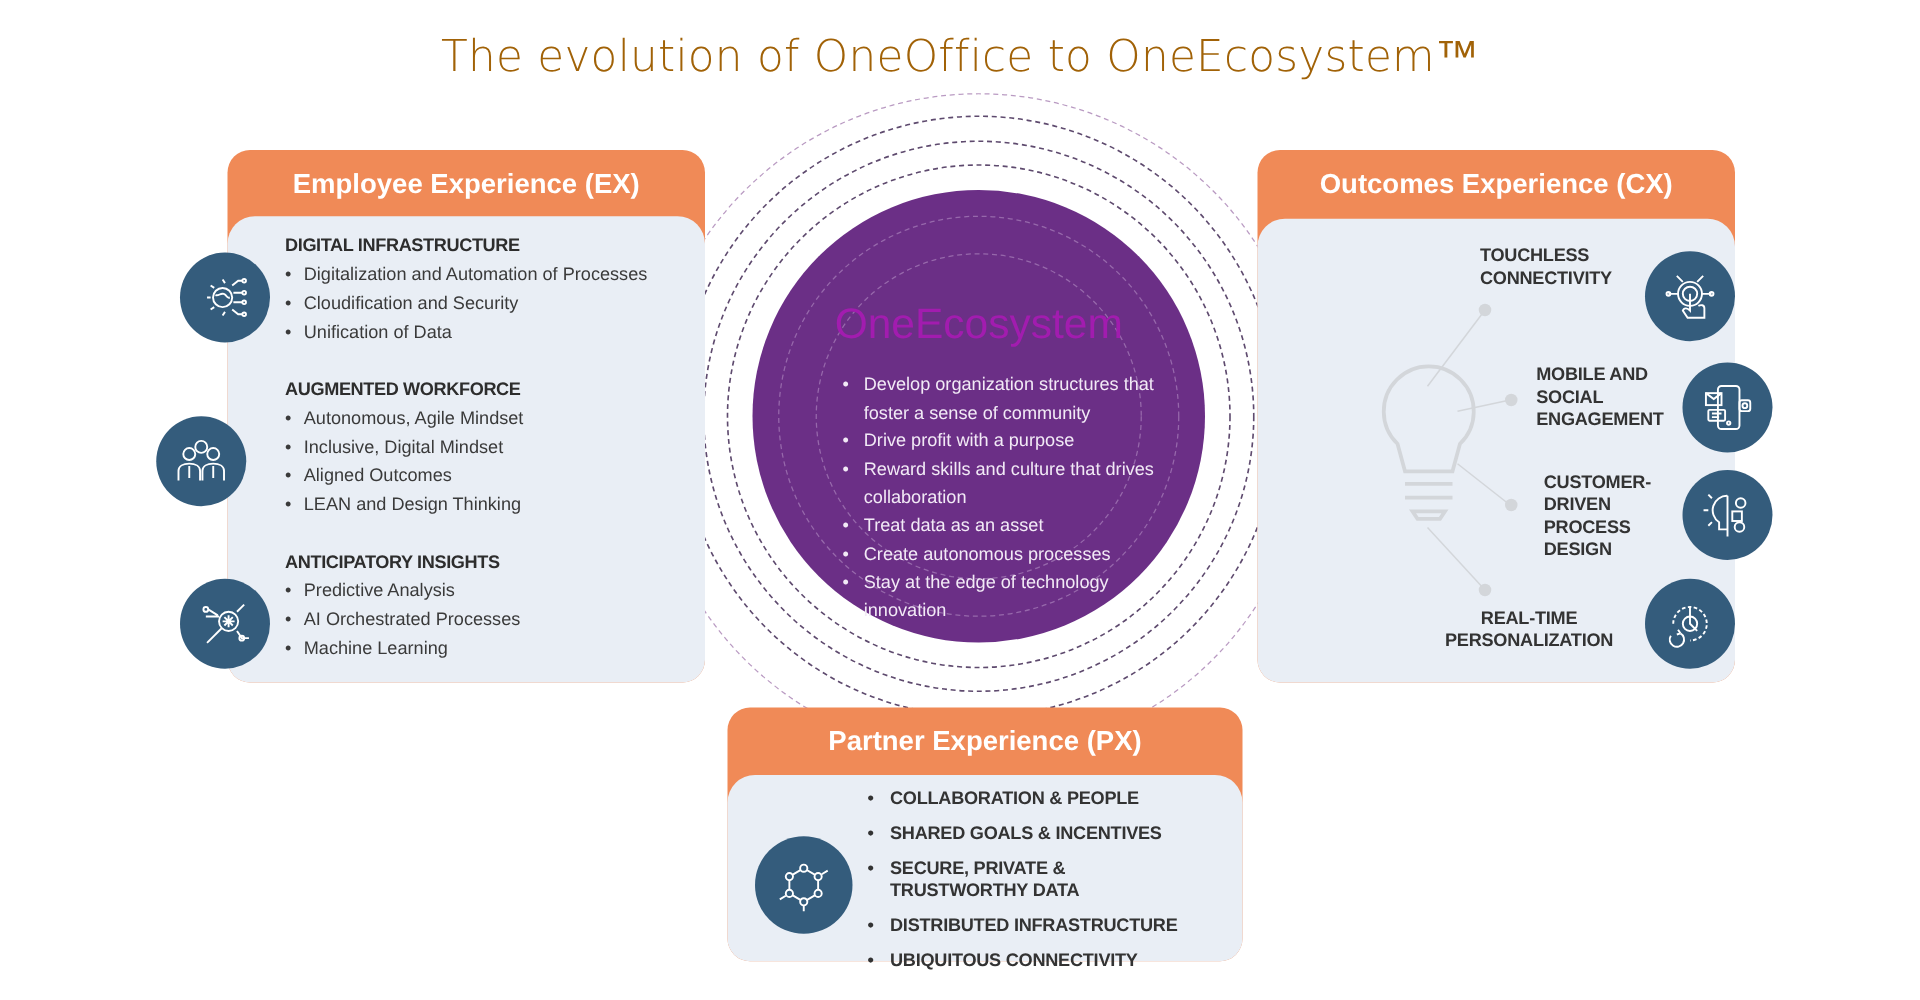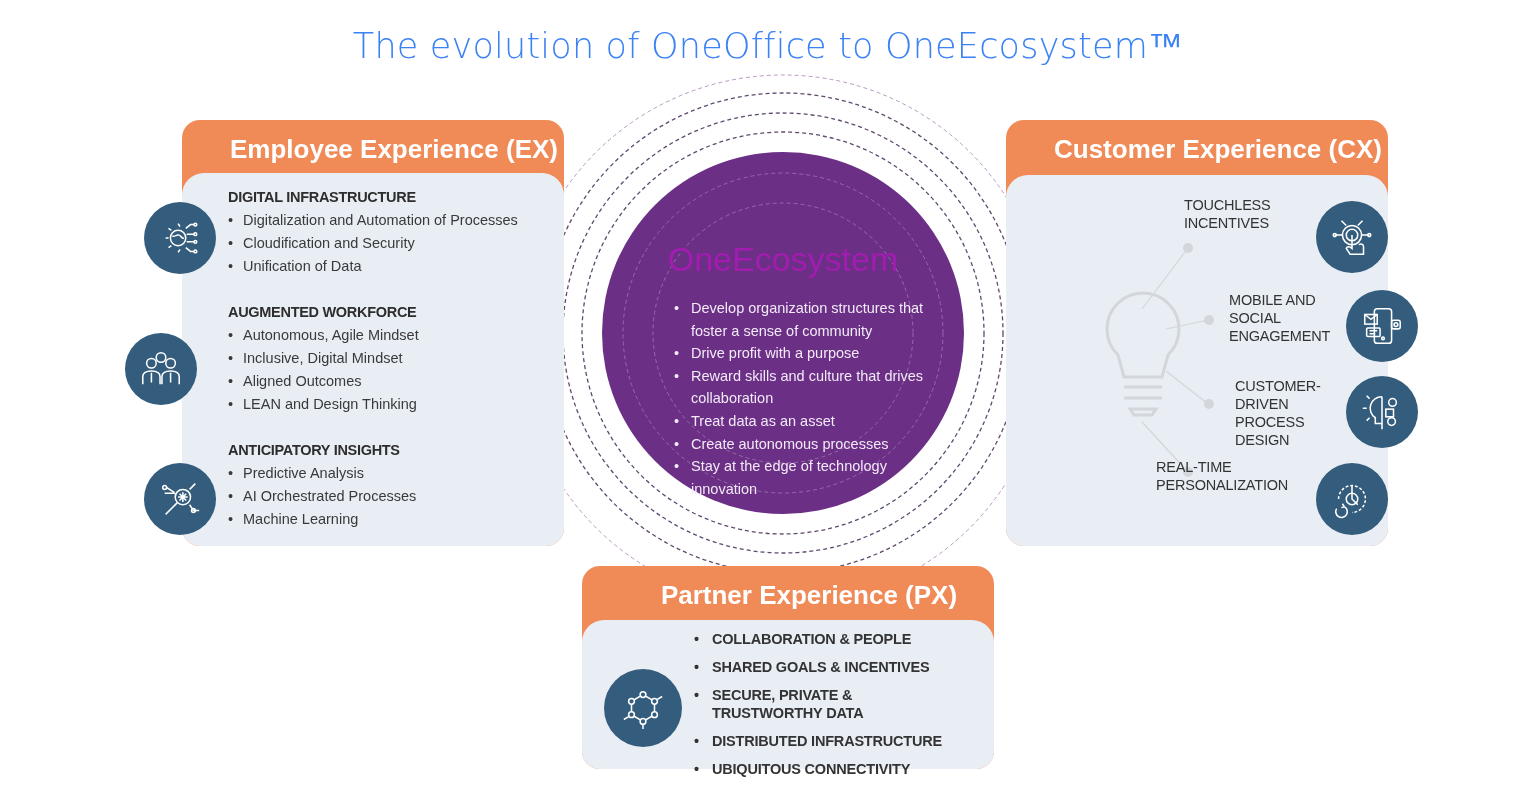--- a/index.html
+++ b/index.html
@@ -1,19 +1,19 @@
 <!DOCTYPE html>
 <html><head>
 <meta charset="utf-8">
 <style>
   html,body{margin:0;padding:0;}
   body{width:1536px;height:800px;background:#ffffff;position:relative;overflow:hidden;font-family:"Liberation Sans",sans-serif;}
-  .title{position:absolute;left:0;top:26px;width:1536px;text-align:center;color:#3b82f6;font-size:35px;font-family:"DejaVu Sans",sans-serif;font-weight:300;letter-spacing:0.2px;}
+  .title{position:absolute;left:0;top:26px;width:1536px;text-align:center;color:#a16207;font-size:35px;font-family:"DejaVu Sans",sans-serif;font-weight:300;letter-spacing:0.2px;}
   .card{position:absolute;border-radius:18px;background:#f08a57;}
-  .card-head{position:absolute;left:0;top:0;width:100%;text-align:center;color:#fff;font-weight:bold;font-size:26px;margin-left:21px;}
+  .card-head{position:absolute;left:0;top:0;width:100%;text-align:center;color:#fff;font-weight:bold;font-size:22px;}
   .card-body{position:absolute;left:0;right:0;bottom:0;background:#e9eef5;border-radius:22px 22px 18px 18px;}
   .ex{left:182px;top:120px;width:382px;height:426px;}
   .ex .card-head{top:14px;}
   .ex .card-body{top:53px;}
   .cx{left:1006px;top:120px;width:382px;height:426px;}
   .cx .card-head{top:14px;}
   .cx .card-body{top:55px;}
   .px{left:582px;top:566px;width:412px;height:203px;}
   .px .card-head{top:14px;}
   .px .card-body{top:54px;}
@@ -23,21 +23,21 @@
   .sec li{font-size:14.5px;line-height:23px;color:#3a3a3a;position:relative;padding-left:15px;}
   .sec li::before{content:"•";position:absolute;left:0;top:0;}
   .icon-circ{position:absolute;width:72px;height:72px;border-radius:50%;background:#345c7c;display:flex;align-items:center;justify-content:center;}
   .icon-circ svg{width:46px;height:46px;}
   .rings{position:absolute;left:0;top:0;}
   .core{position:absolute;left:602px;top:152px;width:362px;height:362px;border-radius:50%;background:#6b2f86;}
   .core-title{position:absolute;left:602px;top:240px;width:362px;text-align:center;color:#a21caf;font-weight:normal;font-size:34px;}
   .core-list{position:absolute;left:672px;top:297px;width:260px;margin:0;padding:0;list-style:none;}
   .core-list li{color:#f2eaf6;font-size:14.5px;line-height:22.6px;padding-left:19px;position:relative;}
   .core-list li::before{content:"•";position:absolute;left:2px;top:0;}
-  .cx-item{position:absolute;color:#333;font-weight:normal;font-size:14.5px;line-height:18px;letter-spacing:-0.2px;}
+  .cx-item{position:absolute;color:#333;font-weight:bold;font-size:14.5px;line-height:18px;letter-spacing:-0.2px;}
   .px-list{position:absolute;left:112px;top:64px;margin:0;padding:0;list-style:none;}
   .px-list li{color:#333;font-weight:bold;font-size:14.5px;line-height:18px;padding-left:18px;position:relative;margin-bottom:10px;letter-spacing:-0.2px;}
   .px-list li::before{content:"•";position:absolute;left:0;top:0;}
 </style>
 </head>
 <body>
 
 <div class="title">The evolution of OneOffice to OneEcosystem™</div>
 
 <svg class="rings" width="1536" height="800">
@@ -125,21 +125,21 @@
 <ul class="core-list">
   <li>Develop organization structures that foster a sense of community</li>
   <li>Drive profit with a purpose</li>
   <li>Reward skills and culture that drives collaboration</li>
   <li>Treat data as an asset</li>
   <li>Create autonomous processes</li>
   <li>Stay at the edge of technology innovation</li>
 </ul>
 
 <div class="card cx">
-  <div class="card-head">Customer Experience (CX)</div>
+  <div class="card-head">Outcomes Experience (CX)</div>
   <div class="card-body">
     <svg width="382" height="371" style="position:absolute;left:0;top:0;">
       <g fill="none" stroke="#d3d6da" stroke-width="3">
         <path d="M112 180 a36 36 0 1 1 50 0 l-6 22 h-38 z"></path>
         <path d="M118 212h38M118 223h38"></path>
         <path d="M124 234h26l-4 6h-18z"></path>
       </g>
       <g stroke="#d3d6da" stroke-width="1.2">
         <line x1="136" y1="134" x2="182" y2="73"></line>
         <line x1="160" y1="154" x2="202" y2="145"></line>
@@ -150,34 +150,34 @@
         <circle cx="182" cy="73" r="5"></circle>
           <circle cx="203" cy="145" r="5"></circle>
         <circle cx="203" cy="229" r="5"></circle>
           <circle cx="182" cy="297" r="5"></circle>
       </g>
     </svg>
   </div>
 </div>
 <div class="cx-item" style="left:1184px;top:196px;">
   <div>TOUCHLESS</div>
-  <div>INCENTIVES</div>
+  <div>CONNECTIVITY</div>
 </div>
 <div class="cx-item" style="left:1229px;top:291px;">
   <div>MOBILE AND</div>
   <div>SOCIAL</div>
   <div>ENGAGEMENT</div>
 </div>
 <div class="cx-item" style="left:1235px;top:377px;">
   <div>CUSTOMER-</div>
   <div>DRIVEN</div>
   <div>PROCESS</div>
   <div>DESIGN</div>
 </div>
-<div class="cx-item" style="left:1156px;top:458px;">
+<div class="cx-item" style="left:1156px;top:486px;text-align:center;">
   <div>REAL-TIME</div>
   <div>PERSONALIZATION</div>
 </div>
 
 <div class="icon-circ" style="left:1316px;top:201px;">
   <svg viewBox="0 0 48 48" fill="none" stroke="#fff" stroke-width="1.6">
     <circle cx="24" cy="22" r="6"></circle>
       <circle cx="24" cy="22" r="10"></circle>
     <path d="M24 22v14c-2-2-5-3-6 0l4 6h14v-8c0-3-3-3-5-2"></path>
     <path d="M14 22H6M34 22h8M18 12l-5-5M30 12l5-5"></path>

